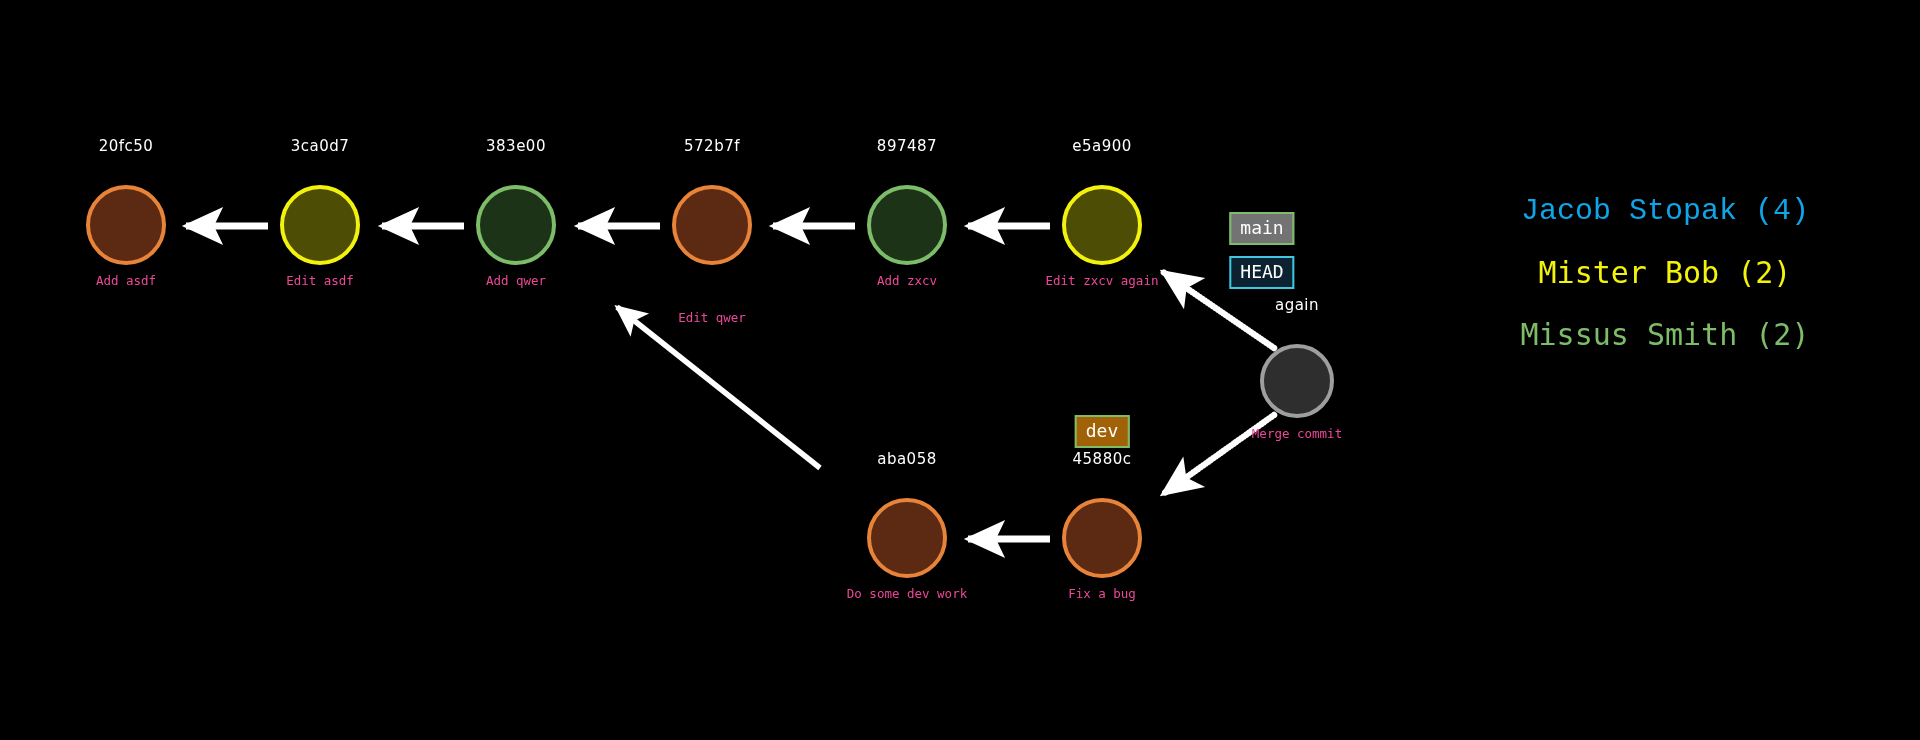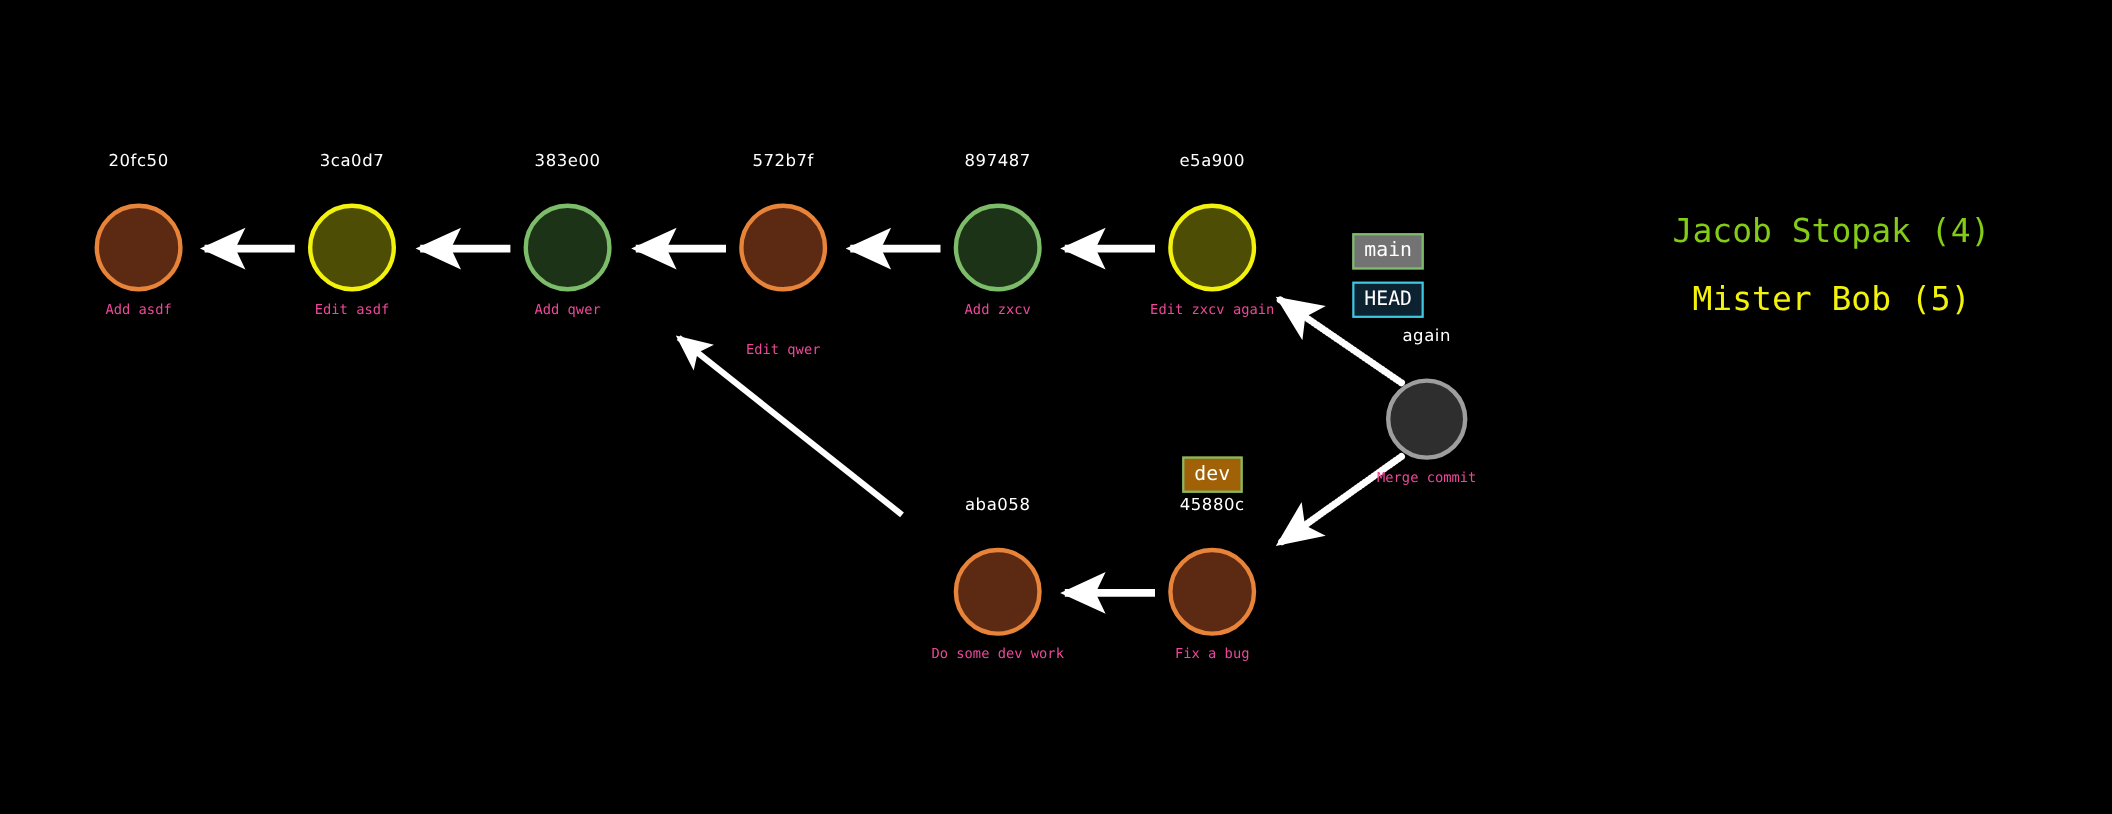--- a/index.html
+++ b/index.html
@@ -188,17 +188,18 @@
     <div class="msg" style="left:-105px; top:48px; width:210px;">Fix a bug</div>
   </div>
 
   <div class="ref" style="left:1262px; top:212px; transform:translateX(-50%); border-color:#7dbd6a; background:#737373;">main</div>
 
   <div class="ref" style="left:1262px; top:256px; transform:translateX(-50%); border-color:#3ec8e0; background:#0d2230;">HEAD</div>
 
   <div class="ref" style="left:1102px; top:415px; transform:translateX(-50%); border-color:#7dbd6a; background:#a16207;">dev</div>
 
   <div id="legend">
-    <div class="legend-row" style="color:#84cc16;">Jacob Stopak (4)</div>
-    <div class="legend-row" style="color:#f2f20d;">Mister Bob (5)</div>
+    <div class="legend-row" style="color:#0ea5e9;font-family:Liberation Mono, monospace;">Jacob Stopak (4)</div>
+    <div class="legend-row" style="color:#f2f20d;">Mister Bob (2)</div>
+    <div class="legend-row" style="color:#7dbd6a;">Missus Smith (2)</div>
   </div>
 
 </div>
 
 </body></html>

